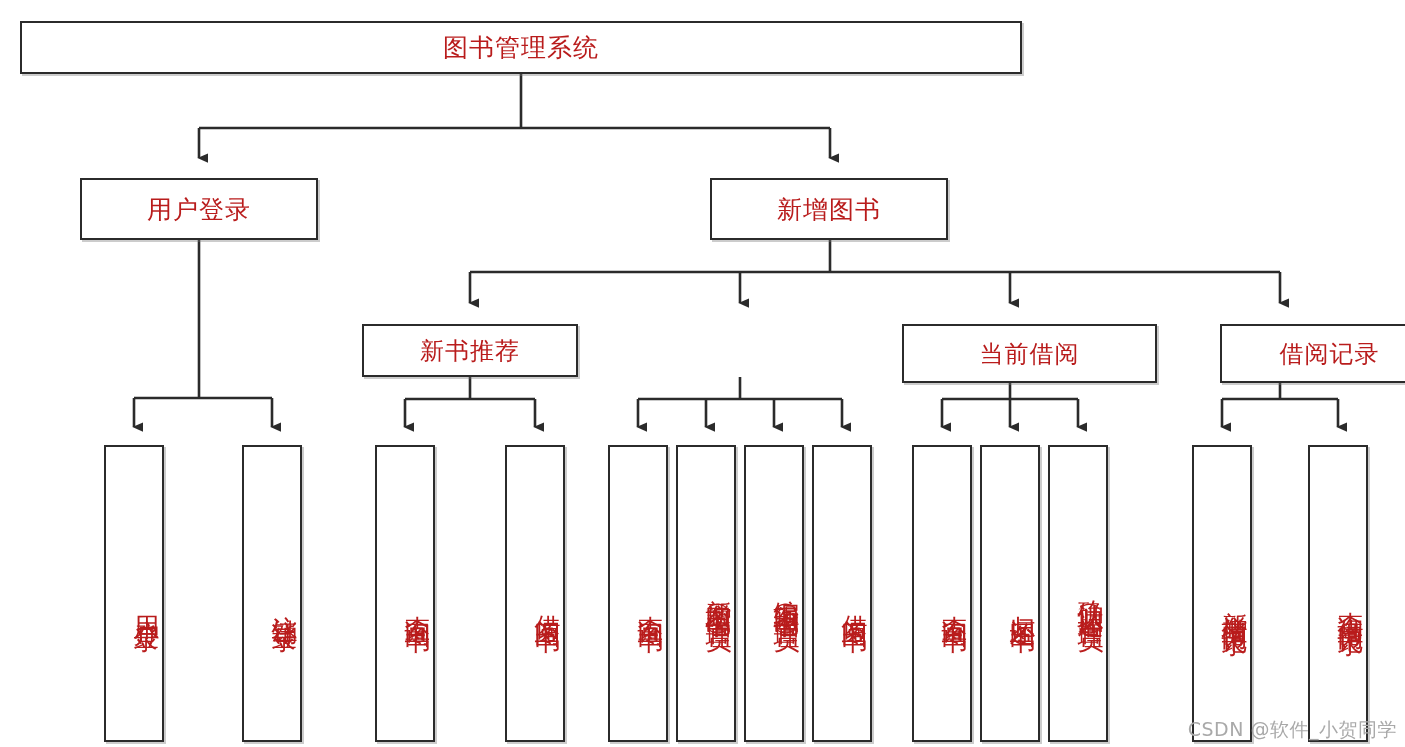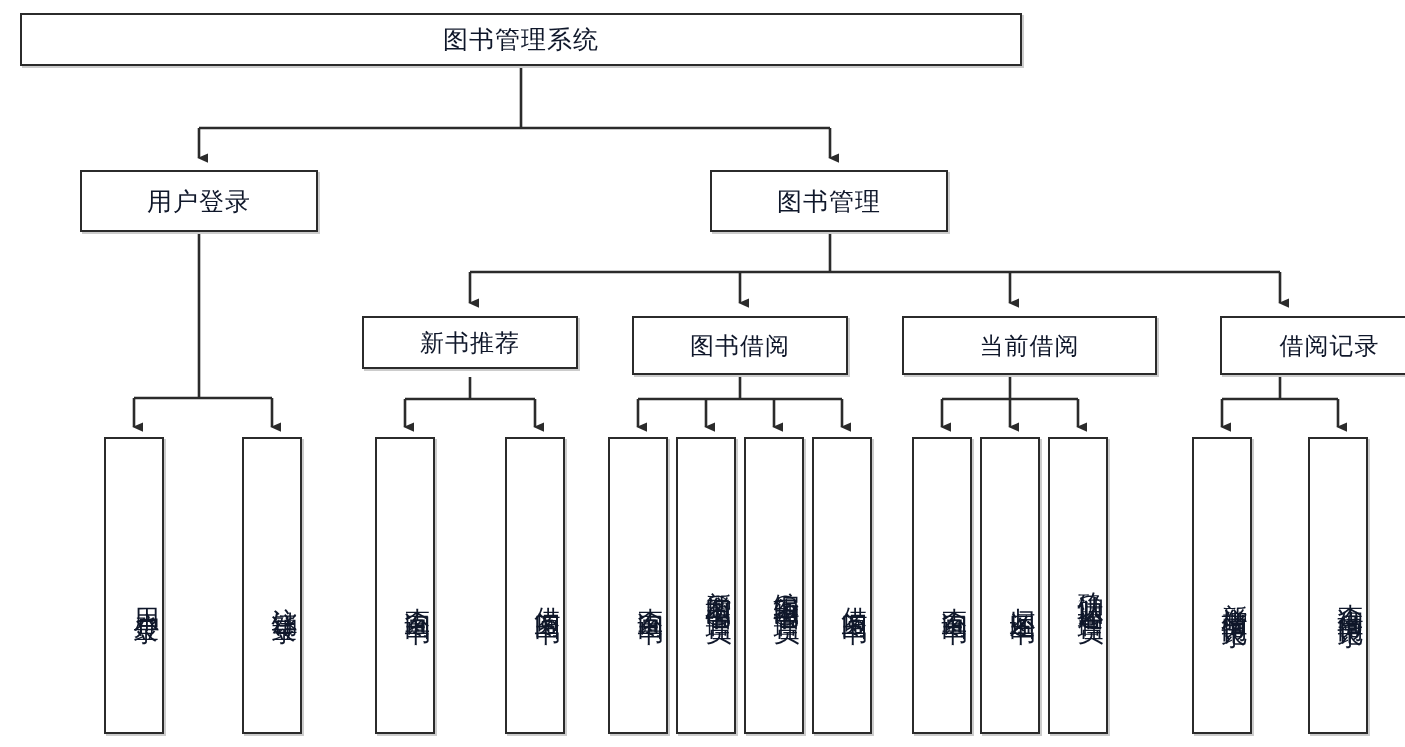--- a/index.html
+++ b/index.html
@@ -16,22 +16,23 @@
   }
   
   .node{
     position:absolute;
     box-sizing:border-box;
     background:#ffffff;
     border:2.5px solid #2b2b2b;
     display:flex;
     align-items:center;
     justify-content:center;
-    color:#0f172a;
+    color:#b91c1c;
     box-shadow:2px 2px 0 rgba(120,120,120,.38);
+    margin-top:8px;
   }
   .node.h{ font-size:25px; letter-spacing:1px; }
   .node.h.small{ font-size:24px; }
   .node.v{
     writing-mode:vertical-rl;
     text-orientation:upright;
     font-size:26px;
     line-height:1.18;
     letter-spacing:4px;
     align-items:flex-start;
@@ -119,30 +120,27 @@
 
   <div class="node h" style="left:20px;top:13px;width:1002px;height:53px;">
     <span>图书管理系统</span>
   </div>
 
   <div class="node h" style="left:80px;top:170px;width:238px;height:62px;">
     <span>用户登录</span>
   </div>
 
   <div class="node h" style="left:710px;top:170px;width:238px;height:62px;">
-    <span>图书管理</span>
+    <span>新增图书</span>
   </div>
 
   <div class="node h small" style="left:362px;top:316px;width:216px;height:53px;">
     <span>新书推荐</span>
   </div>
 
-  <div class="node h small" style="left:632px;top:316px;width:216px;height:59px;">
-    <span>图书借阅</span>
-  </div>
 
   <div class="node h small" style="left:902px;top:316px;width:255px;height:59px;">
     <span>当前借阅</span>
   </div>
 
   <div class="node h small" style="left:1220px;top:316px;width:192px;height:59px;padding-left:27px;">
     <span>借阅记录</span>
   </div>
 
   <div class="node v" style="left:104px;top:437px;width:60px;height:297px;">
@@ -190,14 +188,15 @@
   </div>
 
   <div class="node v" style="left:1192px;top:437px;width:60px;height:297px;">
     <span class="vtext">新增借阅记录</span>
   </div>
 
   <div class="node v" style="left:1308px;top:437px;width:60px;height:297px;">
     <span class="vtext">查询借阅记录</span>
   </div>
 
+  <div id="watermark">CSDN @软件_小贺同学</div>
 
 </div>
 
 </body></html>

